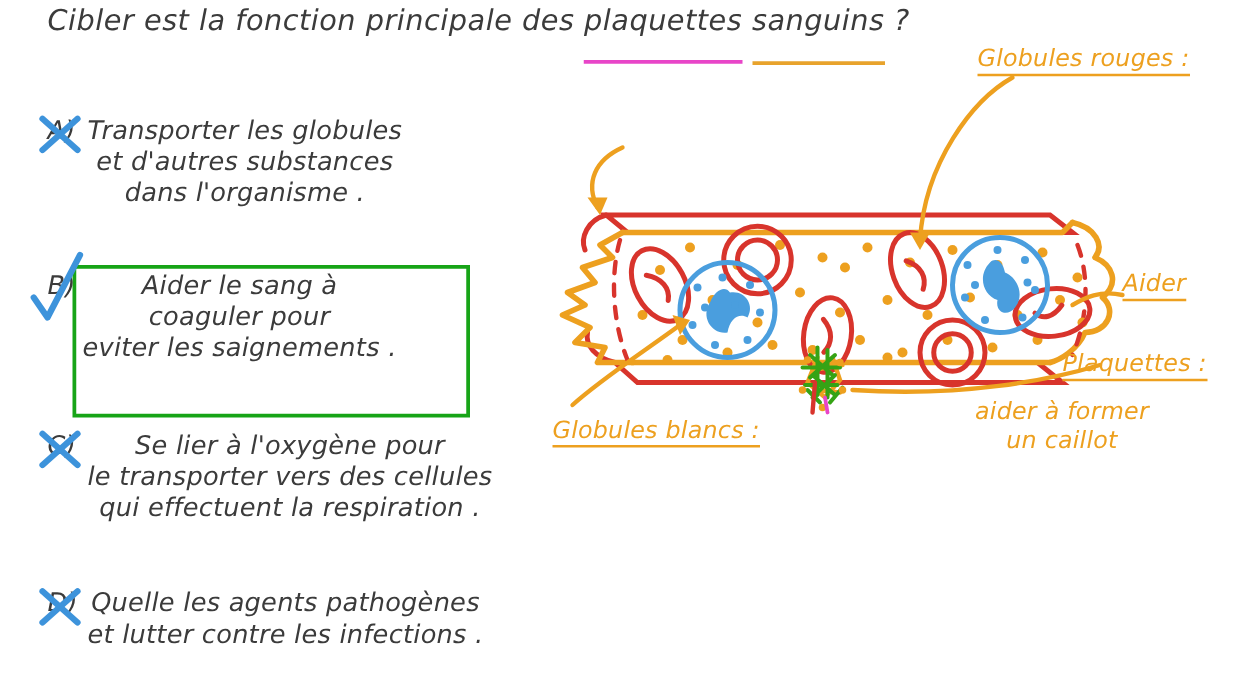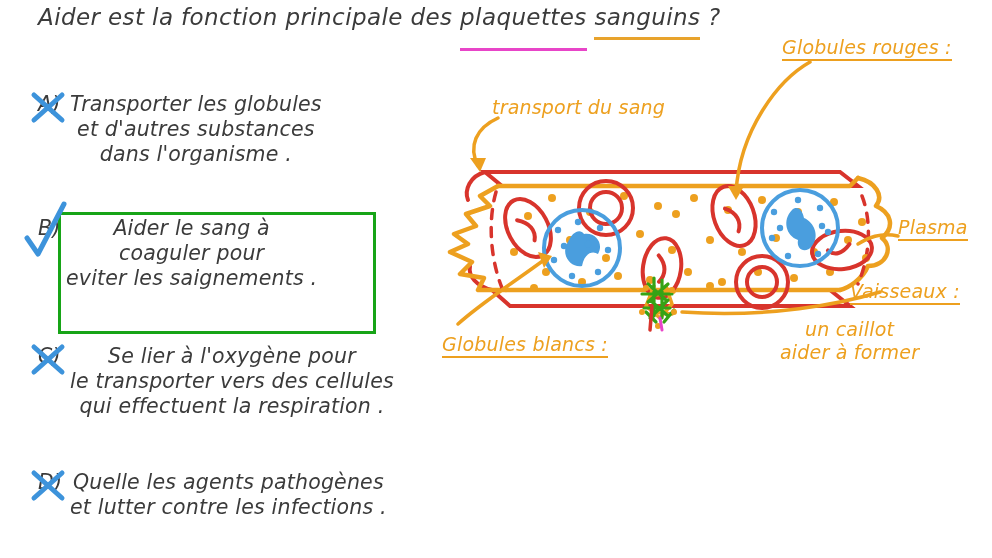--- a/index.html
+++ b/index.html
@@ -29,21 +29,21 @@
     color: #3b3b3b;
     letter-spacing: 0.4px;
     white-space: nowrap;
   }
   #question-title .u-magenta {
     border-bottom: 3px solid #e845c8;
     padding-bottom: 18px;
   }
   #question-title .u-gold {
     border-bottom: 3px solid #e8a32c;
-    padding-bottom: 7px;
+    padding-bottom: 19px;
   }
 
   
   .option {
     position: absolute;
     font-family: "DejaVu Sans", sans-serif;
     font-style: italic;
     font-size: 20.5px;
     line-height: 25px;
     color: #3b3b3b;
@@ -114,21 +114,21 @@
   #label-vaisseaux      { left: 492px; top: 96px; }
   #label-plasma         { left: 898px; top: 216px; }
   #label-plaquettes     { left: 850px; top: 280px; }
   #label-plaquettes-desc{ left: 780px; top: 318px; text-align: center; }
   #label-globules-blancs{ left: 442px; top: 310px; margin-top: 23px; }
 </style>
 </head>
 <body>
 
 <div class="abs" id="question-title">
-  <span>Aider est la fonction principale des </span><span class="u-magenta">plaquettes</span><span> </span><span class="u-gold">sanguins</span><span> ?</span>
+  <span>Cibler est la fonction principale des </span><span class="u-magenta">plaquettes</span><span> </span><span class="u-gold">sanguins</span><span> ?</span>
 </div>
 
 <div class="abs" id="correct-answer-box"></div>
 
 <div class="option" id="option-a">
   <span class="opt-letter">A)</span>
   <span class="opt-text">Transporter les globules
 et d'autres substances
 dans l'organisme .</span>
 </div>
@@ -353,31 +353,30 @@
     </g>
 
   </svg>
 </div>
 
 <div class="dlabel" id="label-globules-rouges">
   <span class="u">Globules rouges :</span>
 </div>
 
 <div class="dlabel" id="label-vaisseaux">
-  <div>transport du sang</div>
 </div>
 
 <div class="dlabel" id="label-plasma">
-  <span class="u">Plasma</span>
+  <span class="u">Aider</span>
 </div>
 
 <div class="dlabel" id="label-plaquettes">
-  <span class="u">Vaisseaux :</span>
+  <span class="u">Plaquettes :</span>
 </div>
 
 <div class="dlabel" id="label-plaquettes-desc">
+  <div>aider à former</div>
   <div style="text-align:center;">un caillot</div>
-  <div>aider à former</div>
 </div>
 
 <div class="dlabel" id="label-globules-blancs">
   <span class="u">Globules blancs :</span>
 </div>
 
 </body></html>

